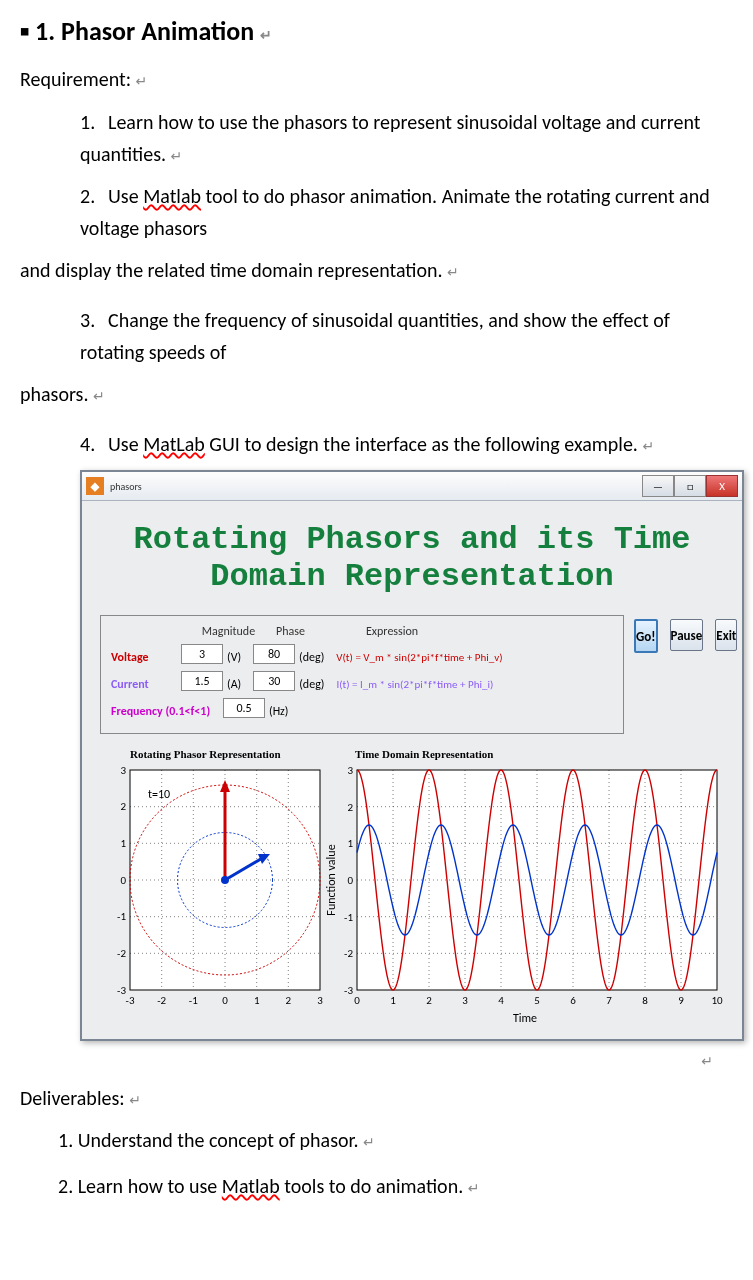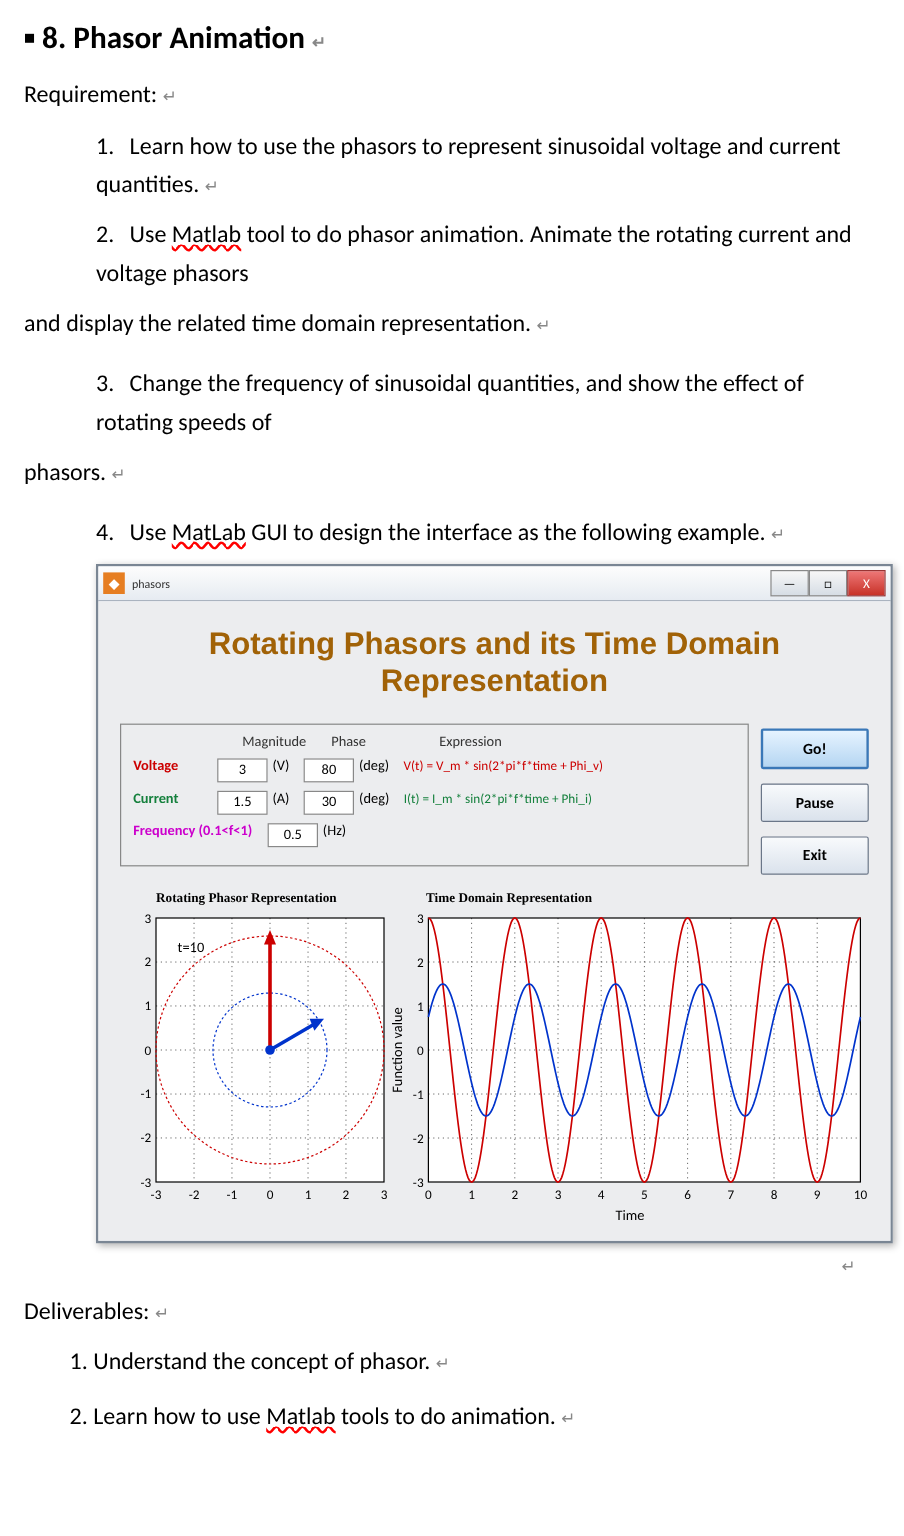--- a/index.html
+++ b/index.html
@@ -11,52 +11,52 @@
 .cont{font-size:20px;margin:0 0 18px 0;line-height:1.6}
 .squig{text-decoration:underline;text-decoration-color:red;text-decoration-style:wavy}
 .win{margin:10px 0 10px 60px;border:2px solid #7a8694;background:linear-gradient(#e8edf3,#dde4ec);width:660px;box-shadow:2px 2px 6px rgba(0,0,0,0.3)}
 .titlebar{height:28px;background:linear-gradient(#fdfdfd,#e6ebf1);display:flex;align-items:center;padding:0 4px;border-bottom:1px solid #aab3bf}
 .ticon{width:18px;height:18px;background:#e67e22;display:flex;align-items:center;justify-content:center;color:#fff;font-size:11px;font-weight:bold}
 .ttitle{font-size:10px;color:#333;margin-left:6px;flex:1}
 .wbtns{display:flex;gap:0}
 .wbtn{width:30px;height:20px;border:1px solid #888;background:linear-gradient(#f7f7f7,#d6dde5);display:flex;align-items:center;justify-content:center;font-size:11px}
 .wclose{background:linear-gradient(#e77,#c73228);color:#fff;border-color:#933}
 .winbody{padding:12px 18px 14px 18px;background:#ecedef}
-.bigtitle{color:#a16207;font-family:Liberation Sans, sans-serif;font-weight:bold;font-size:26px;text-align:center;margin:8px 0 20px 0}
+.bigtitle{color:#15803d;font-family:Liberation Mono, monospace;font-weight:bold;font-size:32px;text-align:center;margin:8px 0 20px 0}
 .pset{font-family:"Times New Roman",serif;font-weight:bold;font-size:15px;margin-bottom:2px}
 .row{display:flex;align-items:flex-start;gap:10px}
 .pbox{border:1px solid #888;background:#ecedef;padding:8px 10px 8px 10px;flex:1}
 .phead{display:flex;font-size:12px;color:#333;margin-bottom:6px}
 .phead .c0{width:70px}
 .phead .c1{width:95px;text-align:center}
 .phead .c2{width:90px;}
 .phead .c3{flex:1}
-.prow{display:flex;align-items:flex-start;font-size:12px;margin-bottom:7px}
+.prow{display:flex;align-items:flex-end;font-size:12px;margin-bottom:7px}
 .prow .lab{width:70px;font-weight:bold}
 .vred{color:#c00}
-.cblue{color:#15803d}
+.cblue{color:#8b5cf6}
 .fmag{color:#c0c}
 .tf{width:40px;height:18px;border:1px solid #888;background:#fff;text-align:center;font-size:12px;line-height:18px;margin-right:4px}
 .un{margin-right:12px}
 .expr{font-size:11px}
-.btns{width:90px;display:flex;flex-direction:column;gap:12px;padding-top:4px}
+.btns{width:90px;display:flex;flex-direction:row;gap:12px;padding-top:4px}
 .btn{height:30px;border:1px solid #6a7688;background:linear-gradient(#f8fafc,#dae2ec);font-size:13px;font-weight:bold;display:flex;align-items:center;justify-content:center;border-radius:2px}
 .btngo{background:linear-gradient(#e6f3ff,#b5d6f2);border:2px solid #3a78b8}
 .charts{display:flex;margin-top:14px;gap:0}
 .ch1{width:225px}
 .ch2{flex:1}
 .chtitle{font-family:"Times New Roman",serif;font-weight:bold;font-size:11px;margin-left:30px}
 svg{display:block}
 .deliv{font-size:20px;margin:16px 0 14px 0}
 .ditem{font-size:20px;margin:0 0 14px 38px;line-height:1.6}
 </style>
 </head>
 <body>
 
-<h1>▪ <span>8. Phasor Animation</span> <span class="ret">↵</span></h1>
+<h1>▪ <span>1. Phasor Animation</span> <span class="ret">↵</span></h1>
 
 <p class="req"><span>Requirement:</span> <span class="ret">↵</span></p>
 
 <p class="item"><span class="num">1.</span><span>Learn how to use the phasors to represent sinusoidal voltage and current quantities.</span> <span class="ret">↵</span></p>
 
 <p class="item"><span class="num">2.</span><span>Use </span><span class="squig">Matlab</span><span> tool to do phasor animation. Animate the rotating current and voltage phasors</span></p>
 <p class="cont"><span>and display the related time domain representation.</span> <span class="ret">↵</span></p>
 
 <p class="item"><span class="num">3.</span><span>Change the frequency of sinusoidal quantities, and show the effect of rotating speeds of</span></p>
 <p class="cont"><span>phasors.</span> <span class="ret">↵</span></p>

